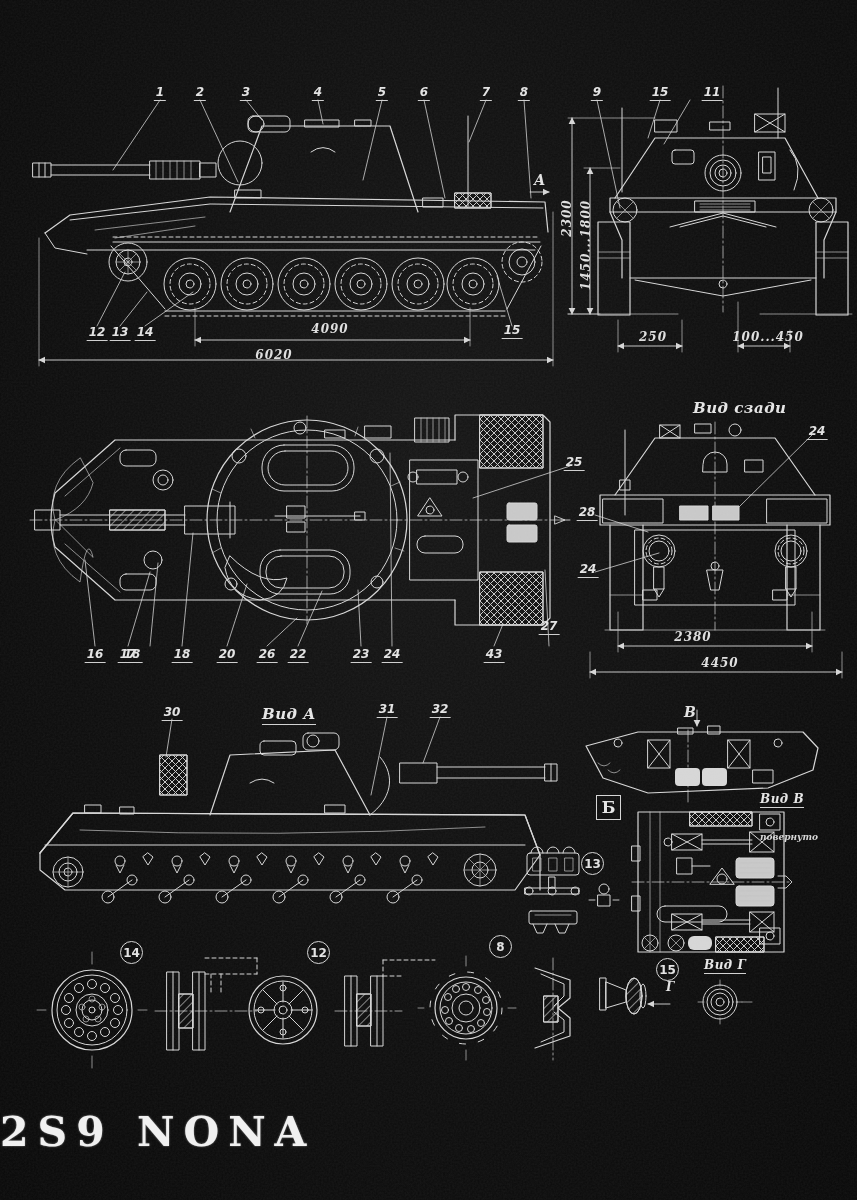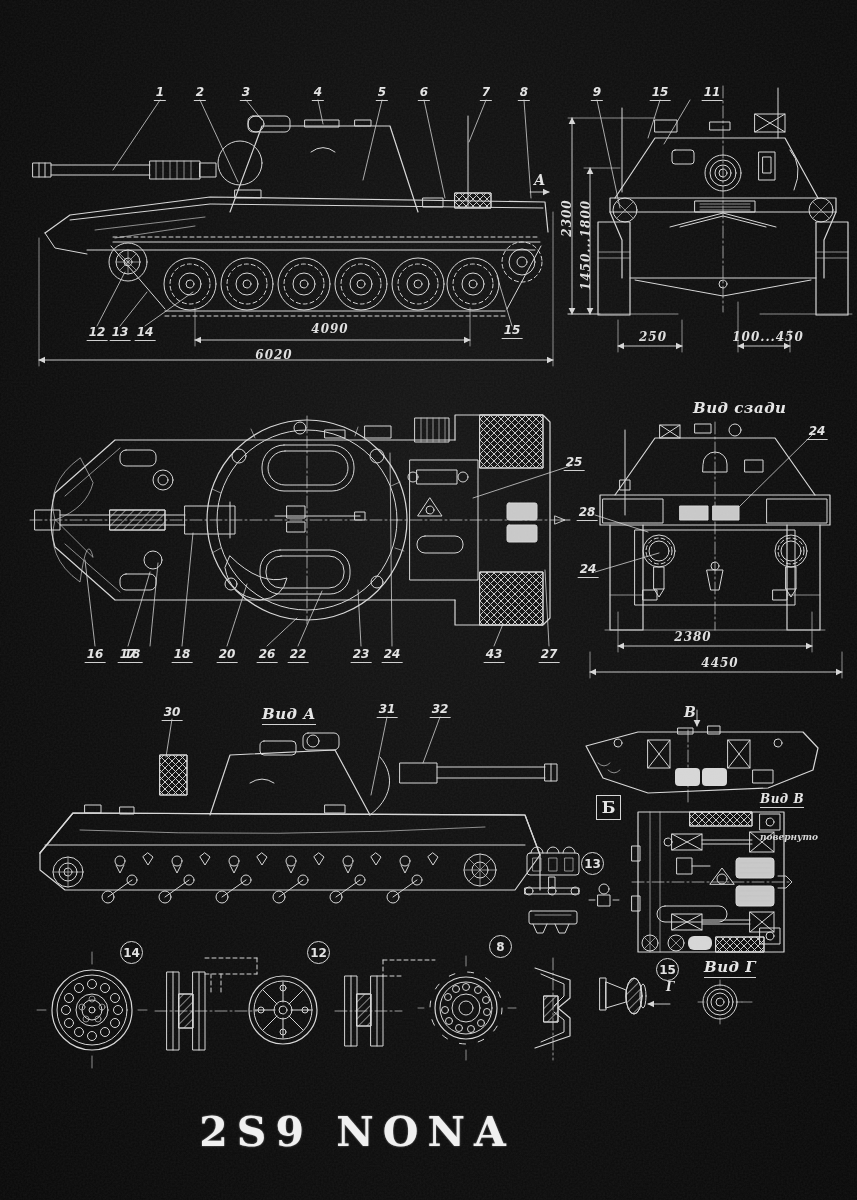--- a/index.html
+++ b/index.html
@@ -27,21 +27,21 @@
   .vlabel{position:absolute;color:#e6e6e6;font:bold italic 15px "DejaVu Serif",serif;
       letter-spacing:.5px;white-space:nowrap}
   .vlabel.u{border-bottom:1.5px solid #d2d2d2;padding-bottom:1px}
   .vlabel.sm{font-size:12px}
   .sub{position:absolute;color:#d8d8d8;font:bold italic 9px "DejaVu Serif",serif;white-space:nowrap}
   .marker{position:absolute;color:#e3e3e3;font:bold italic 14px "DejaVu Serif",serif}
   .circ{position:absolute;width:23px;height:23px;border:1.6px solid #d6d6d6;border-radius:50%;
       color:#e3e3e3;font:bold 12px "DejaVu Sans",sans-serif;display:flex;align-items:center;justify-content:center}
   .boxed{position:absolute;width:25px;height:25px;border:1.7px solid #d6d6d6;
       color:#e6e6e6;font:bold 16px "DejaVu Serif",serif;display:flex;align-items:center;justify-content:center}
-  .title{position:absolute;left:0;width:714px;text-align:center;color:#f0f0f0;
+  .title{position:absolute;left:0;width:714px;text-align:left;color:#f0f0f0;
       font:bold 41px "DejaVu Serif",serif;letter-spacing:9px;text-shadow:0 0 2px #888}
   .grain{position:absolute;left:0;top:0;pointer-events:none}
 </style>
 </head>
 <body>
 
 <div class="poster">
 
 <svg width="0" height="0" style="position:absolute">
 <defs>
@@ -675,21 +675,21 @@
 <span class="co" style="left:95px;top:648px">16</span>
 <span class="co" style="left:128px;top:648px">17</span>
 <span class="co" style="left:132px;top:648px">18</span>
 <span class="co" style="left:182px;top:648px">18</span>
 <span class="co" style="left:227px;top:648px">20</span>
 <span class="co" style="left:267px;top:648px">26</span>
 <span class="co" style="left:298px;top:648px">22</span>
 <span class="co" style="left:361px;top:648px">23</span>
 <span class="co" style="left:392px;top:648px">24</span>
 <span class="co" style="left:494px;top:648px">43</span>
-<span class="co" style="left:549px;top:648px">27</span>
+<span class="co" style="left:549px;top:620px">27</span>
 
 <span class="co" style="left:574px;top:456px">25</span>
 <span class="co" style="left:587px;top:506px">28</span>
 <span class="co" style="left:588px;top:563px">24</span>
 
 <span class="vlabel" style="left:693px;top:399px">Вид сзади</span>
 <span class="co" style="left:817px;top:425px">24</span>
 <span class="dim" style="left:693px;top:630px">2380</span>
 <span class="dim" style="left:720px;top:656px">4450</span>
 
@@ -697,21 +697,21 @@
 <span class="co" style="left:172px;top:706px">30</span>
 <span class="co" style="left:387px;top:703px">31</span>
 <span class="co" style="left:440px;top:703px">32</span>
 
 <span class="boxed" style="left:596px;top:795px">Б</span>
 <span class="marker" style="left:684px;top:704px">В</span>
 
 <span class="vlabel u sm" style="left:760px;top:792px">Вид В</span>
 <span class="sub" style="left:760px;top:832px">повернуто</span>
 
-<span class="vlabel u sm" style="left:704px;top:958px;font-size:15px">Вид Г</span>
+<span class="vlabel u sm" style="left:704px;top:958px;font-size:12px">Вид Г</span>
 <span class="marker" style="left:666px;top:980px;font-size:12px">Г</span>
 
 <span class="circ" style="left:120px;top:941px">14</span>
 <span class="circ" style="left:307px;top:941px">12</span>
 <span class="circ" style="left:581px;top:852px">13</span>
 <span class="circ" style="left:489px;top:935px">8</span>
 <span class="circ" style="left:656px;top:958px">15</span>
 
 <div class="title" style="top:1108px">2S9 NONA</div>
 

